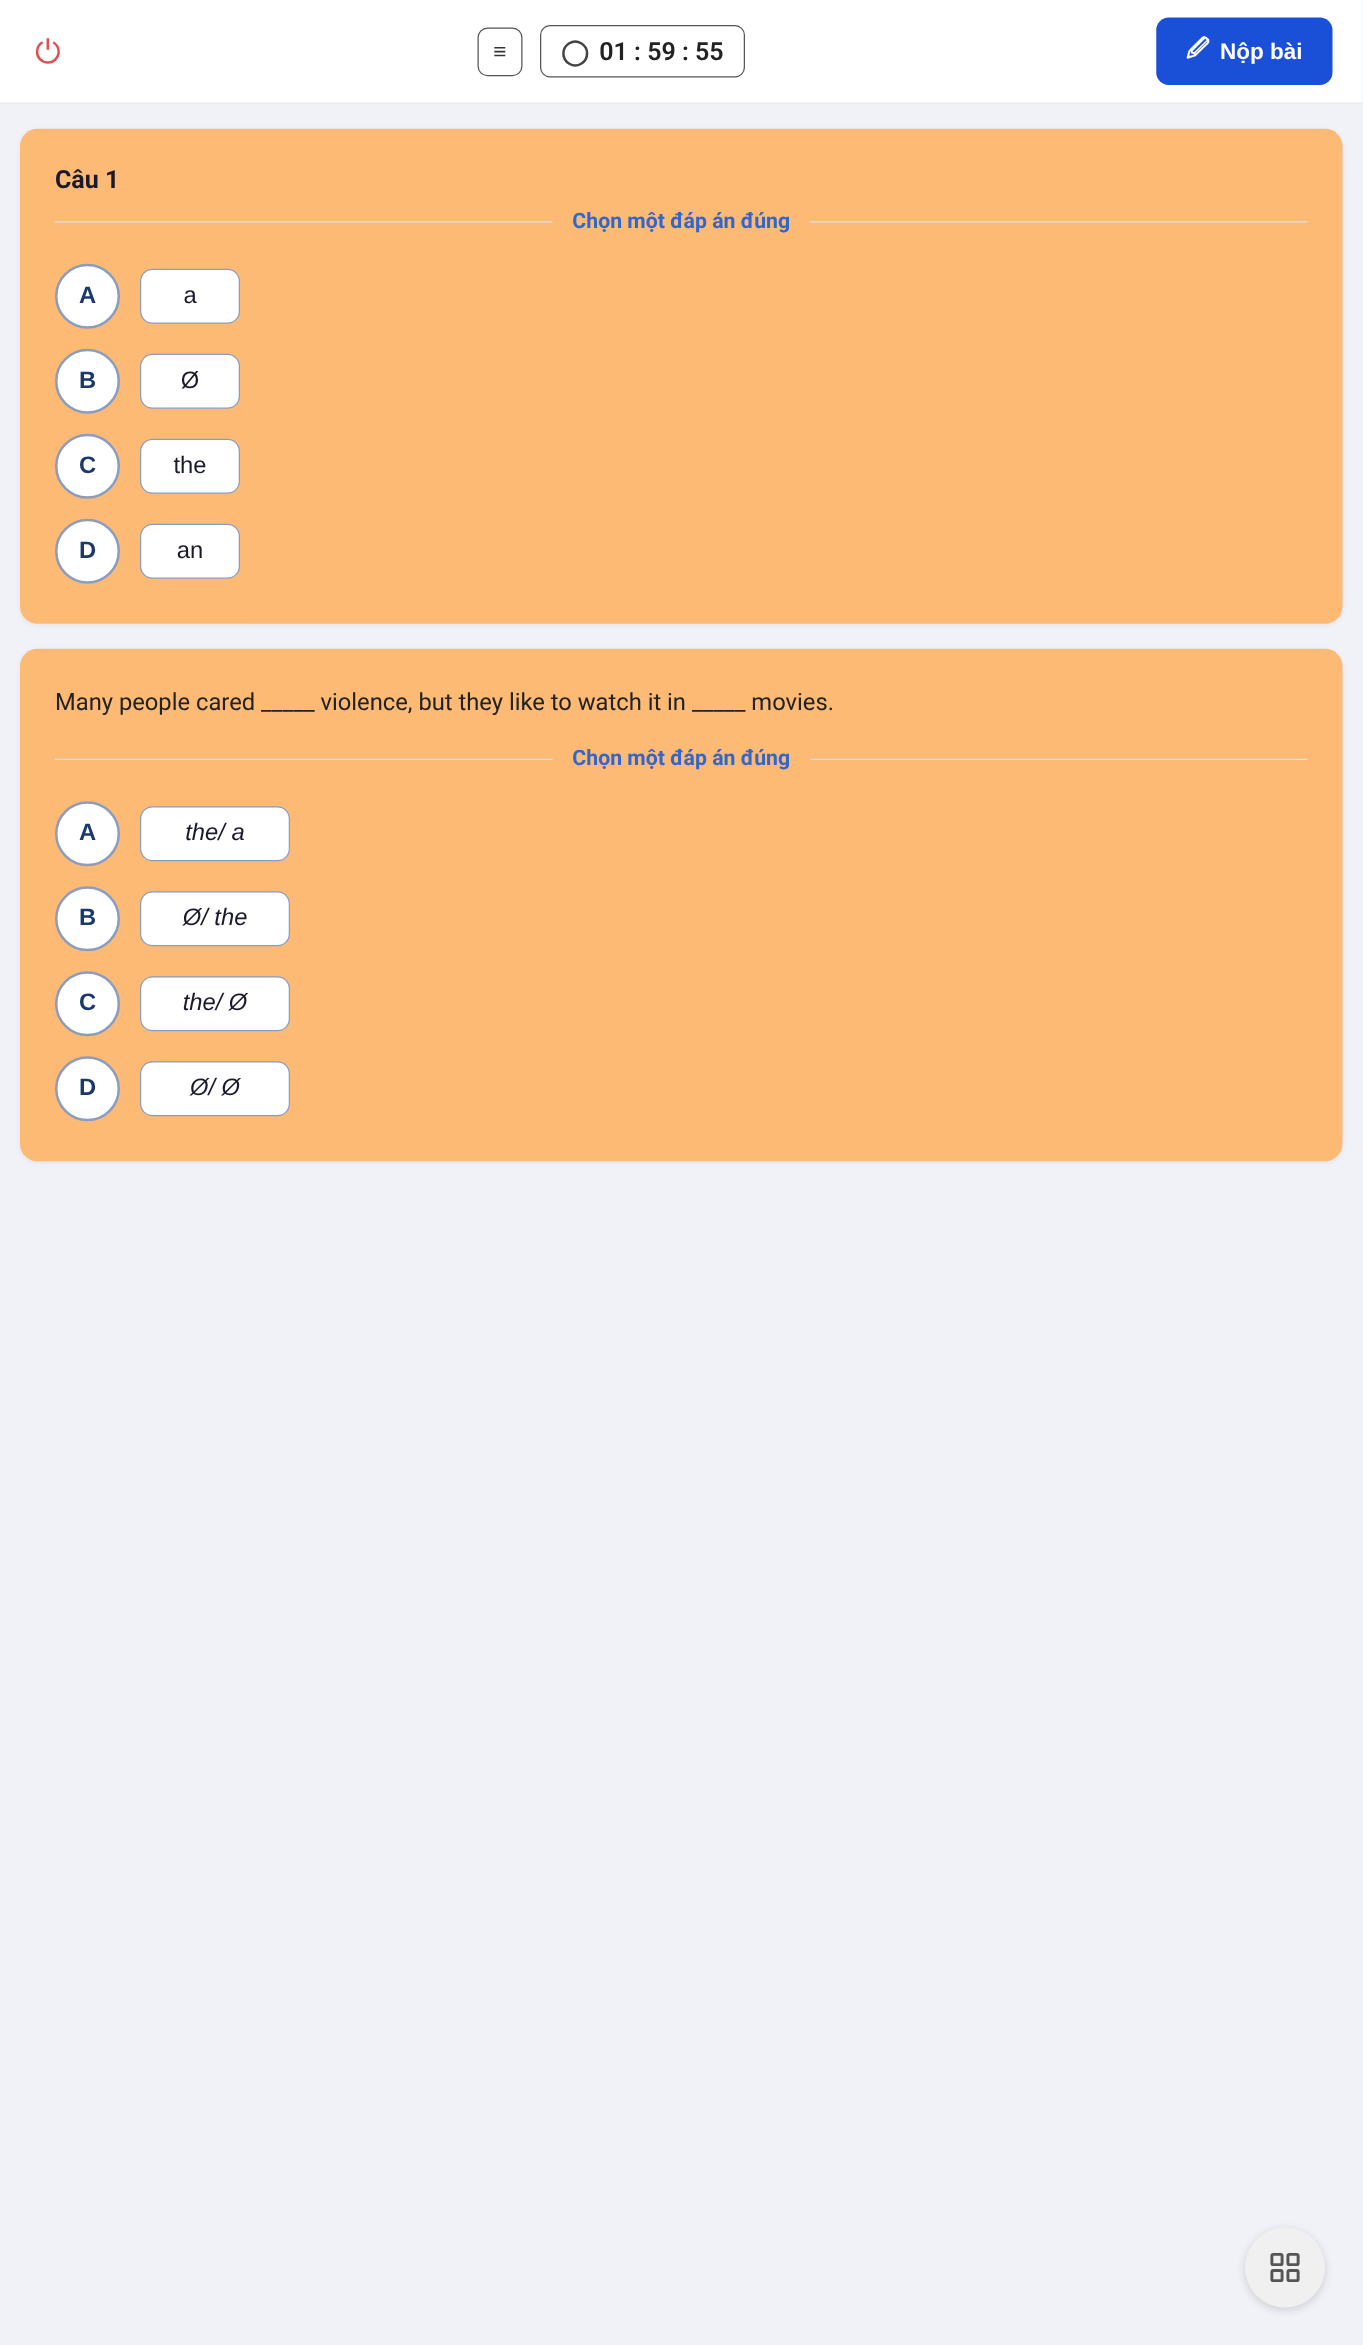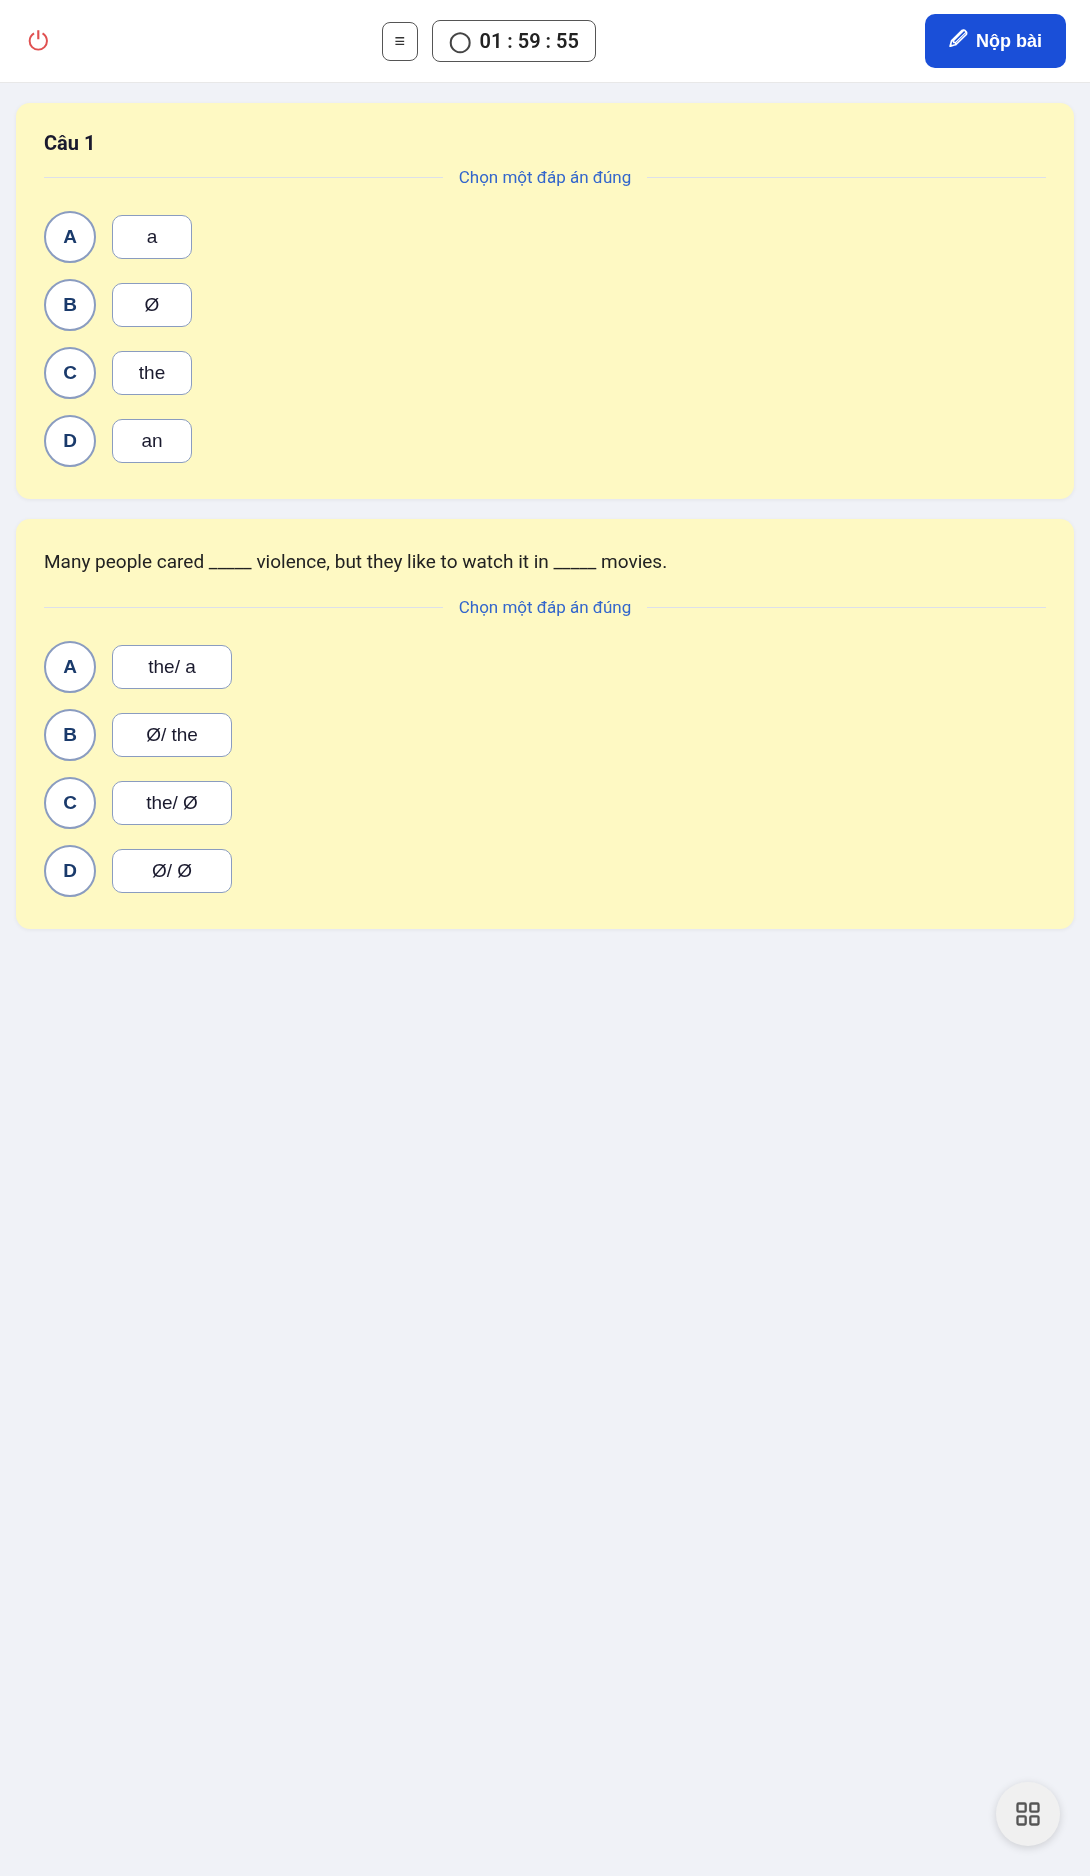--- a/index.html
+++ b/index.html
@@ -93,21 +93,21 @@
     
     .content {
       padding: 20px 16px;
       display: flex;
       flex-direction: column;
       gap: 20px;
     }
 
     
     .question-card {
-      background-color: #fef9c3;
+      background-color: #fdba74;
       border-radius: 14px;
       padding: 28px 28px 32px 28px;
       box-shadow: 0 1px 4px rgba(0,0,0,0.06);
     }
 
     .question-title {
       font-size: 20px;
       font-weight: 700;
       color: #1a1a2e;
       margin-bottom: 12px;
@@ -127,21 +127,21 @@
     }
 
     .divider-line {
       flex: 1;
       height: 1px;
       background-color: #dde0ea;
     }
 
     .divider-label {
       font-size: 17px;
-      font-weight: 400;
+      font-weight: 700;
       color: #3366cc;
       padding: 0 16px;
     }
 
     
     .options-list {
       display: flex;
       flex-direction: column;
       gap: 16px;
     }
@@ -176,20 +176,21 @@
       font-size: 19px;
       font-weight: 500;
       color: #1a1a2e;
       background: #ffffff;
       cursor: pointer;
       text-align: center;
     }
 
     .option-box.wider {
       min-width: 120px;
+      font-style: italic;
     }
 
     
     .grid-fab {
       position: fixed;
       bottom: 30px;
       right: 30px;
       width: 64px;
       height: 64px;
       border-radius: 50%;

